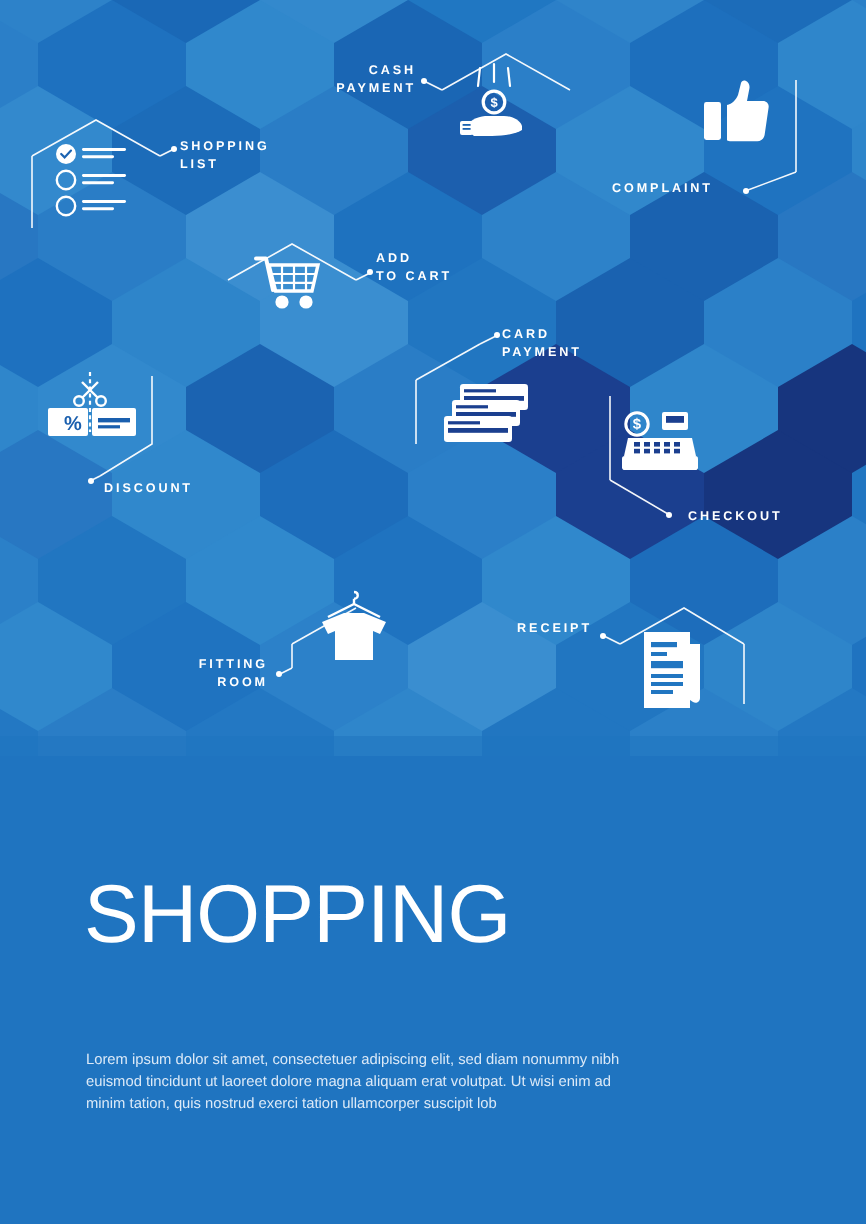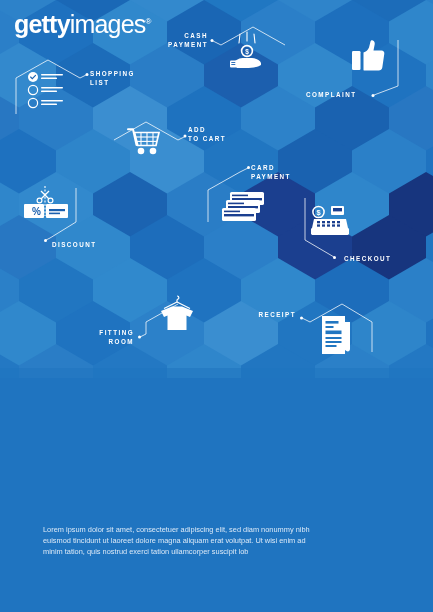--- a/index.html
+++ b/index.html
@@ -291,32 +291,32 @@
         <rect x="3.5" y="5" width="13" height="2.6"></rect>
         <rect x="3.5" y="10" width="8" height="2"></rect>
         <rect x="3.5" y="14.5" width="16" height="3.6"></rect>
         <rect x="3.5" y="21" width="16" height="2"></rect>
         <rect x="3.5" y="25" width="16" height="2"></rect>
         <rect x="3.5" y="29" width="11" height="2"></rect>
       </g>
     </g>
   </svg>
 
-  <div id="logo" class="overlay"><span class="b">getty</span><span class="l">images</span><span class="r">®</span></div>
 
   <div class="lbl" style="left:90px;top:70px;">SHOPPING
 LIST</div>
   <div class="lbl r" style="left:132px;top:32px;width:76px;">CASH
 PAYMENT</div>
   <div class="lbl" style="left:306px;top:91px;">COMPLAINT</div>
   <div class="lbl" style="left:188px;top:126px;">ADD
 TO CART</div>
   <div class="lbl" style="left:251px;top:164px;">CARD
 PAYMENT</div>
   <div class="lbl" style="left:52px;top:241px;">DISCOUNT</div>
   <div class="lbl" style="left:344px;top:255px;">CHECKOUT</div>
   <div class="lbl r" style="left:62px;top:329px;width:72px;">FITTING
 ROOM</div>
   <div class="lbl r" style="left:222px;top:311px;width:74px;">RECEIPT</div>
 
+  <div id="headline" class="overlay">SHOPPING</div>
   <div id="body" class="overlay">Lorem ipsum dolor sit amet, consectetuer adipiscing elit, sed diam nonummy nibh euismod tincidunt ut laoreet dolore magna aliquam erat volutpat. Ut wisi enim ad minim tation, quis nostrud exerci tation ullamcorper suscipit lob</div>
 
 </div>
 
 </body></html>

